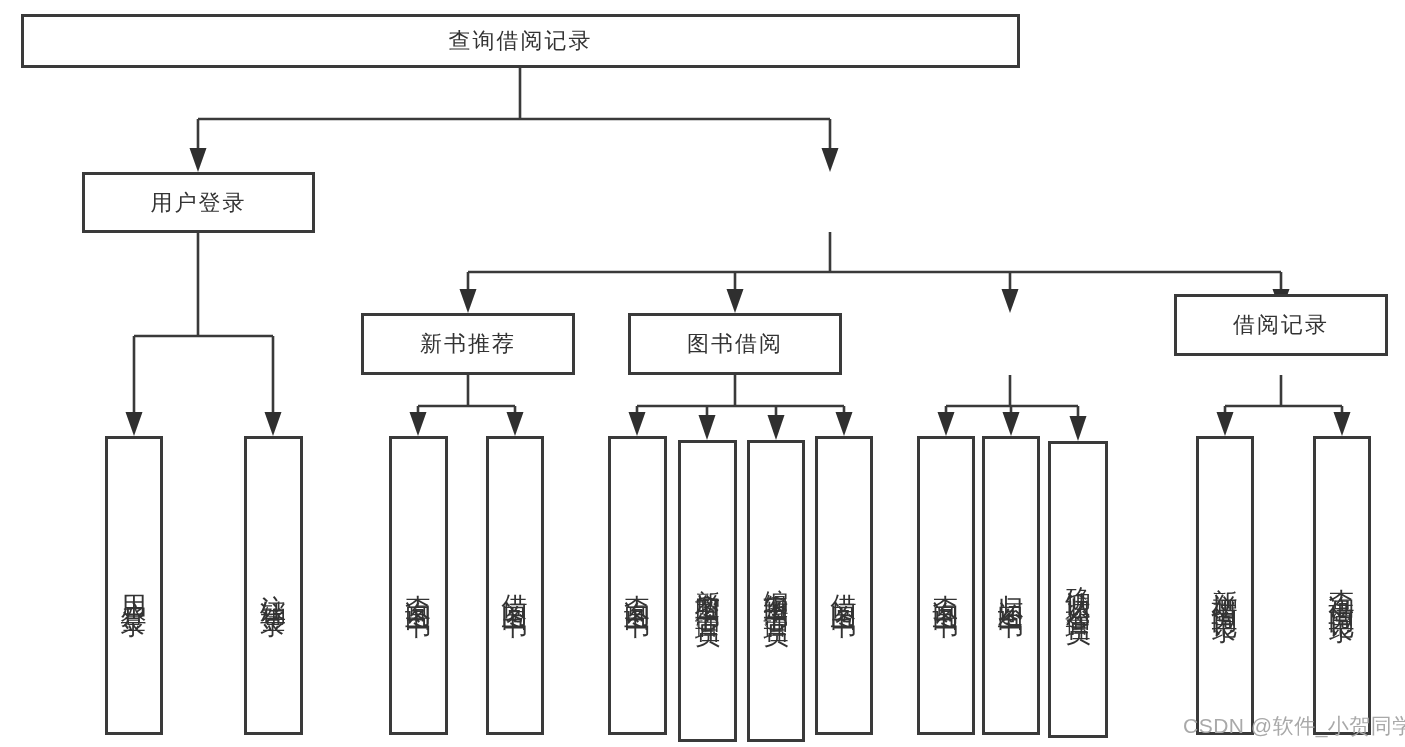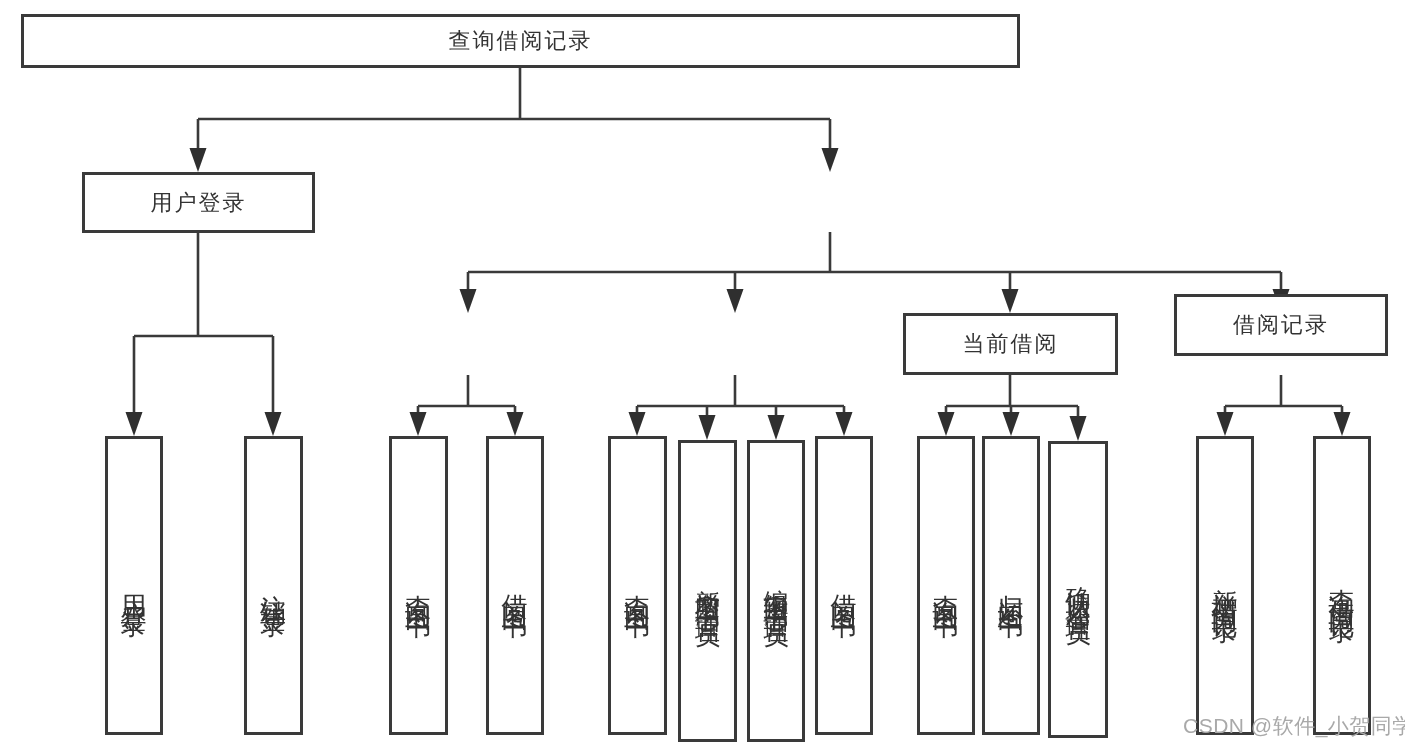--- a/index.html
+++ b/index.html
@@ -103,22 +103,25 @@
   </svg>
 
   <div class="node" style="left:21px; top:14px; width:999px; height:54px">
     <span class="hlabel">查询借阅记录</span>
   </div>
 
   <div class="node" style="left:82px; top:172px; width:233px; height:61px">
     <span class="hlabel">用户登录</span>
   </div>
 
-  <div class="node" style="left:903px; top:313px; width:215px; height:62px">
-    <span class="hlabel">当前借阅</span>
+  <div class="node" style="left:361px; top:313px; width:214px; height:62px">
+    <span class="hlabel">新书推荐</span>
+  </div>
+  <div class="node" style="left:628px; top:313px; width:214px; height:62px">
+    <span class="hlabel">图书借阅</span>
   </div>
   <div class="node" style="left:1174px; top:294px; width:214px; height:62px">
     <span class="hlabel">借阅记录</span>
   </div>
 
   <div class="node" style="left:105px; top:436px; width:58px; height:299px">
     <span class="vlabel">用户登录</span>
   </div>
   <div class="node" style="left:244px; top:436px; width:59px; height:299px">
     <span class="vlabel">注销登录</span>

